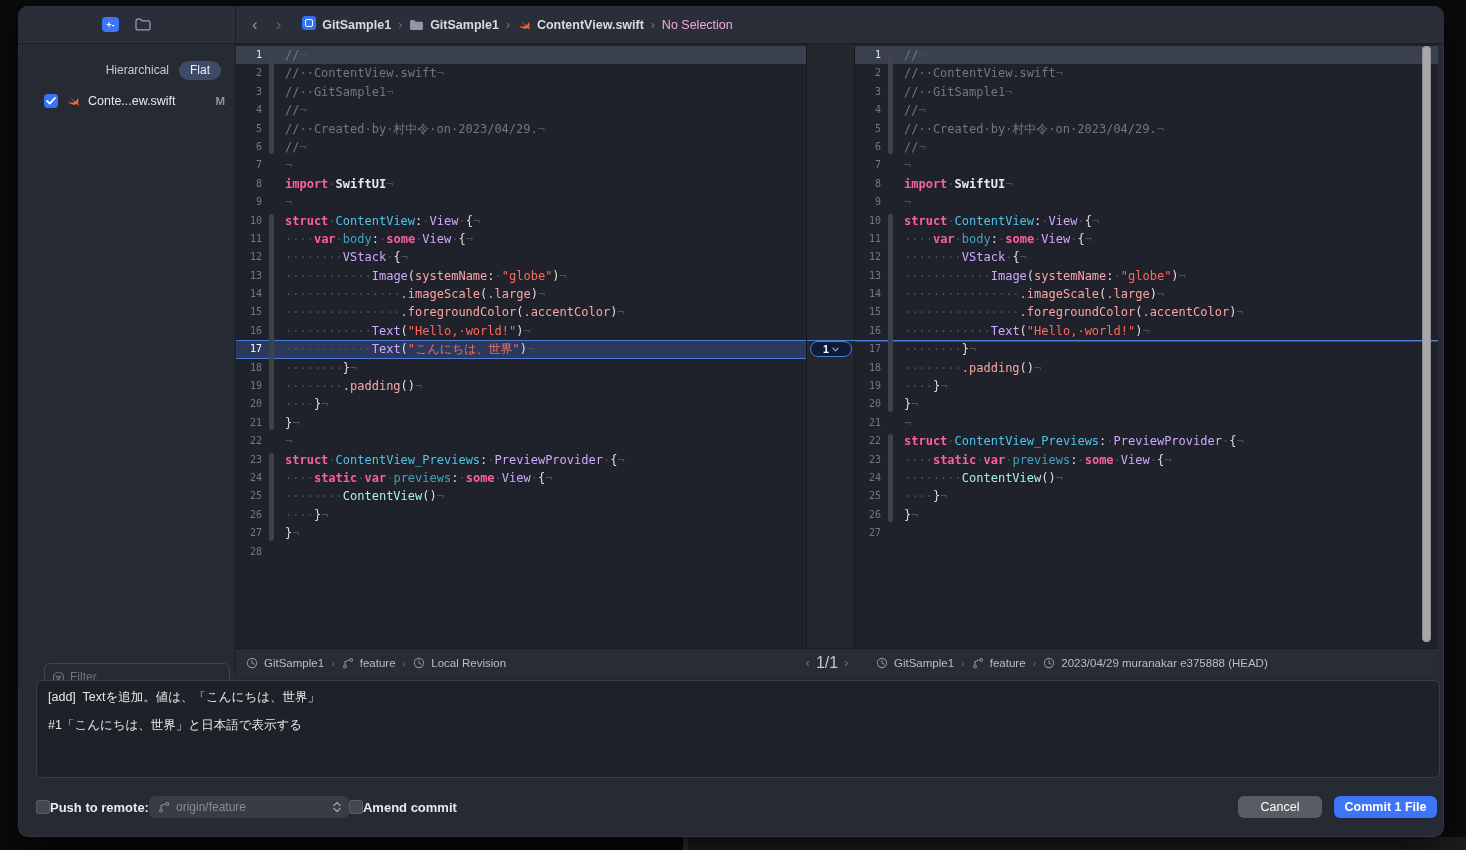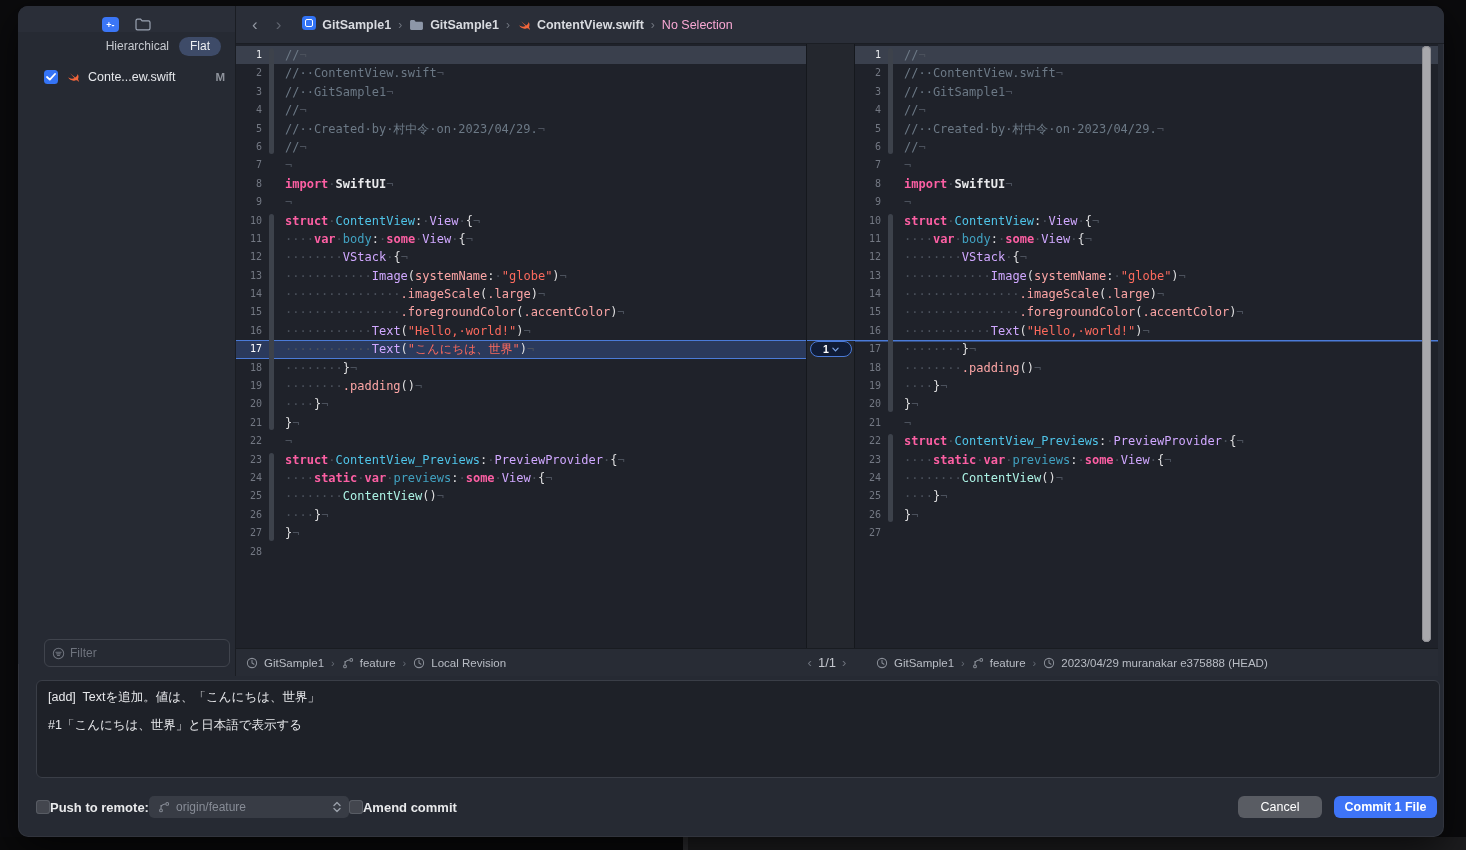--- a/index.html
+++ b/index.html
@@ -33,21 +33,21 @@
   .appicon::after { content:""; position:absolute; left:3px; top:3px; right:3px; bottom:3px;
                     border:1.4px solid #fff; border-radius:2px; }
   .scicon { width:17px; height:15px; background:#3b76f6; border-radius:4px; color:#fff;
             font-size:9px; font-weight:700; display:flex; align-items:center; justify-content:center; letter-spacing:0; }
   .icon svg { display:block; }
 
   
   .vdiv { position:absolute; left:217px; top:0; width:1px; height:670px; background:#1a1d23; }
 
   
-  .sidebar { position:absolute; left:0; top:26px; width:217px; height:632px; background:#262a33; }
+  .sidebar { position:absolute; left:0; top:50px; width:217px; height:632px; background:#262a33; }
   .segrow { height:28px; display:flex; align-items:center; justify-content:flex-end; gap:10px; padding-right:14px; }
   .seg-label { color:#c6c9cf; font-size:12px; }
   .seg-pill { background:#3e4b68; color:#eceef2; font-size:12px; padding:2.5px 11px; border-radius:11px; }
   .filerow { height:26px; display:flex; align-items:center; gap:8px; padding-left:26px; padding-right:8px; margin-top:4px; }
   .filename { color:#e6e8ec; font-size:12.5px; flex:1; white-space:nowrap; overflow:hidden; }
   .fstatus { color:#8e939c; font-size:11.5px; font-weight:700; margin-right:2px; }
   .cb { width:14px; height:14px; border-radius:3.5px; background:#43464e; box-shadow:inset 0 0 0 1px #585c64; flex:none; }
   .cb.checked { background:#3574f6; box-shadow:none; display:flex; align-items:center; justify-content:center; }
   .filterwrap { position:absolute; left:26px; top:607px; width:186px; height:28px;
                 border:1px solid #40444d; border-radius:6px; display:flex; align-items:center; gap:5px; padding:0 7px; }
@@ -88,21 +88,21 @@
 
   
   .jumpbar { position:absolute; left:218px; top:642px; width:1202px; height:28px; background:#282c35;
              border-top:1px solid #191c21; display:flex; align-items:center; }
   .jb-left { flex:0 0 562px; display:flex; align-items:center; gap:7px; padding-left:10px; }
   .jb-center { flex:0 0 58px; display:flex; align-items:center; justify-content:center; gap:6px; }
   .jb-right { flex:1; display:flex; align-items:center; gap:7px; padding-left:20px; }
   .jb-item { display:flex; align-items:center; gap:6px; color:#b9bdc5; font-size:11.5px; }
   .jb-sep { color:#646a74; font-size:11px; }
   .pager-chev { color:#6d727c; font-size:13px; }
-  .pager-label { color:#c3c6cd; font-size:13px; }
+  .pager-label { color:#c3c6cd; font-size:16px; }
 
   
   .msgbox { position:absolute; left:18px; top:674px; width:1404px; height:98px; background:#1e2128;
             border:1px solid #3a3e47; border-radius:6px; padding:9px 11px; color:#e7e8eb;
             font-size:12.5px; line-height:14px; }
   .msgbox .msgline { white-space:pre-wrap; }
 
   
   .actionbar { position:absolute; left:0; top:786px; width:1426px; height:32px; }
   .ab-left { position:absolute; left:18px; top:4px; display:flex; align-items:center; }

